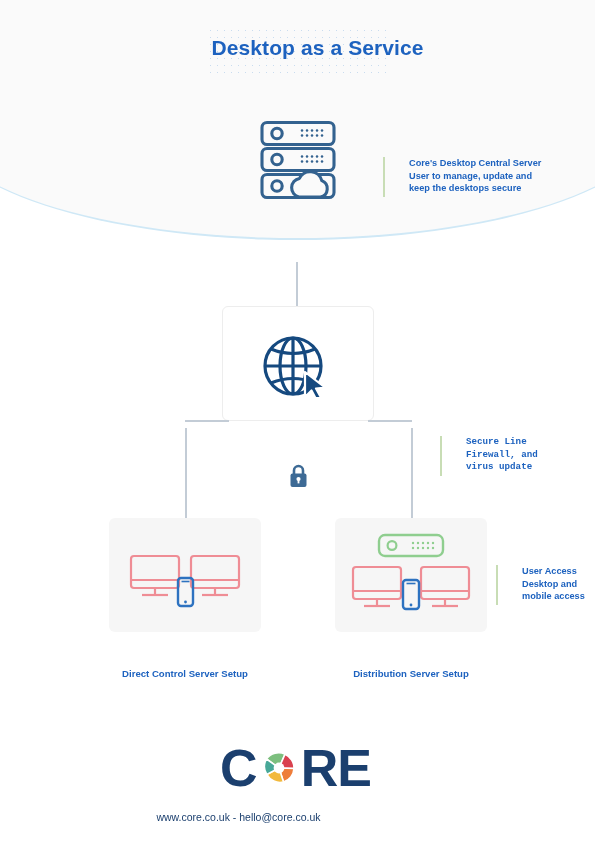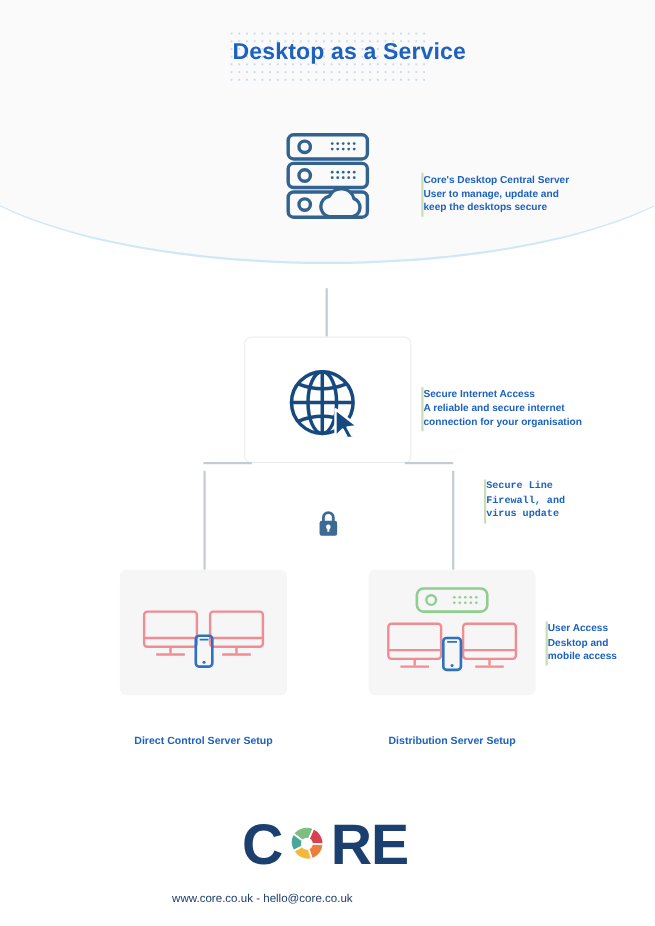--- a/index.html
+++ b/index.html
@@ -49,21 +49,21 @@
     font-size: 21px;
     font-weight: bold;
     color: #1d62bf;
     letter-spacing: 0.1px;
     margin-left: 20px;
   }
 
   
   .note {
     position: absolute;
-    padding-left: 0;
+    padding-left: 24px;
     border-left: 2px solid #c8ddb5;
     color: #1d62bf;
     font-size: 9.2px;
     line-height: 12.6px;
     font-weight: bold;
   }
   .note .line { display: block; white-space: nowrap; }
 
   
   .card-white {
@@ -182,25 +182,20 @@
           <line x1="6" y1="31" x2="62" y2="31"></line>
           <path d="M12 14 q22 9 44 0"></path>
           <path d="M12 48 q22 -9 44 0"></path>
           <line x1="34" y1="3" x2="34" y2="59"></line>
         </g>
         <path d="M46 37 L46 62 L52.5 55.5 L57.5 65 L62 62.5 L57 53.5 L66 52.5 Z" fill="#15497f" stroke="#ffffff" stroke-width="2.2" stroke-linejoin="round"></path>
       </svg>
     </div>
   </div>
 
-  <div class="note" style="left:383px; top:352px; height:40px;">
-    <span class="line">Secure Internet Access</span>
-    <span class="line">A reliable and secure internet</span>
-    <span class="line">connection for your organisation</span>
-  </div>
 
   <div class="hline" style="left:185px; top:420px; width:44px;"></div>
   <div class="hline" style="left:368px; top:420px; width:44px;"></div>
   <div class="vline" style="left:185px; top:428px; height:90px;"></div>
   <div class="vline" style="left:411px; top:428px; height:90px;"></div>
 
   <div style="position:absolute; left:289px; top:464px;">
     <svg width="19" height="24" viewBox="0 0 19 24">
       <path d="M5 10 V6.5 a4.5 4.5 0 0 1 9 0 V10" fill="none" stroke="#3d6a95" stroke-width="2.6"></path>
       <rect x="1.5" y="9.5" width="16" height="13.5" rx="2" fill="#3d6a95"></rect>

